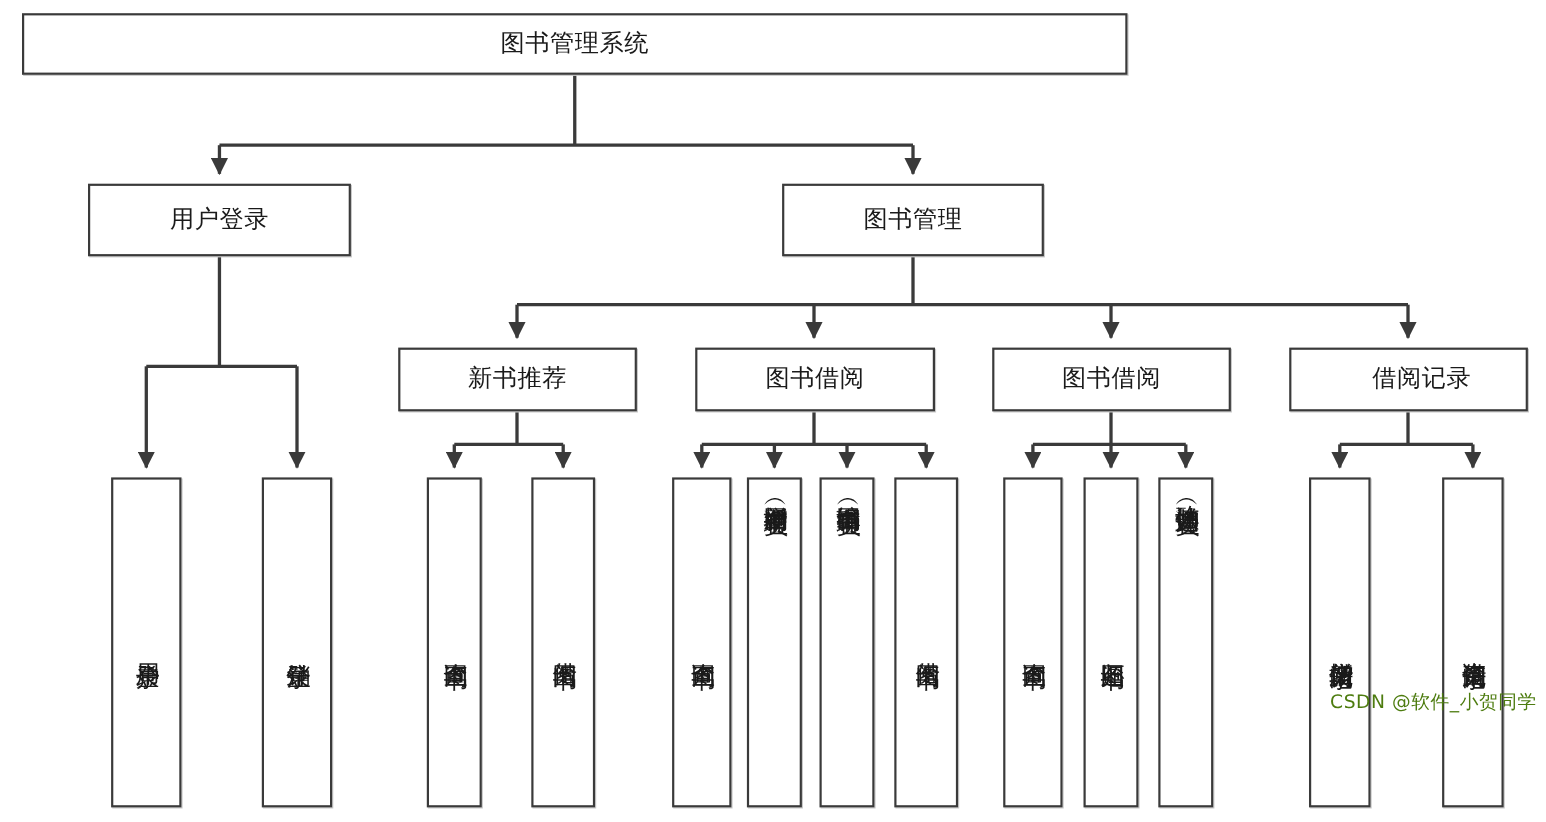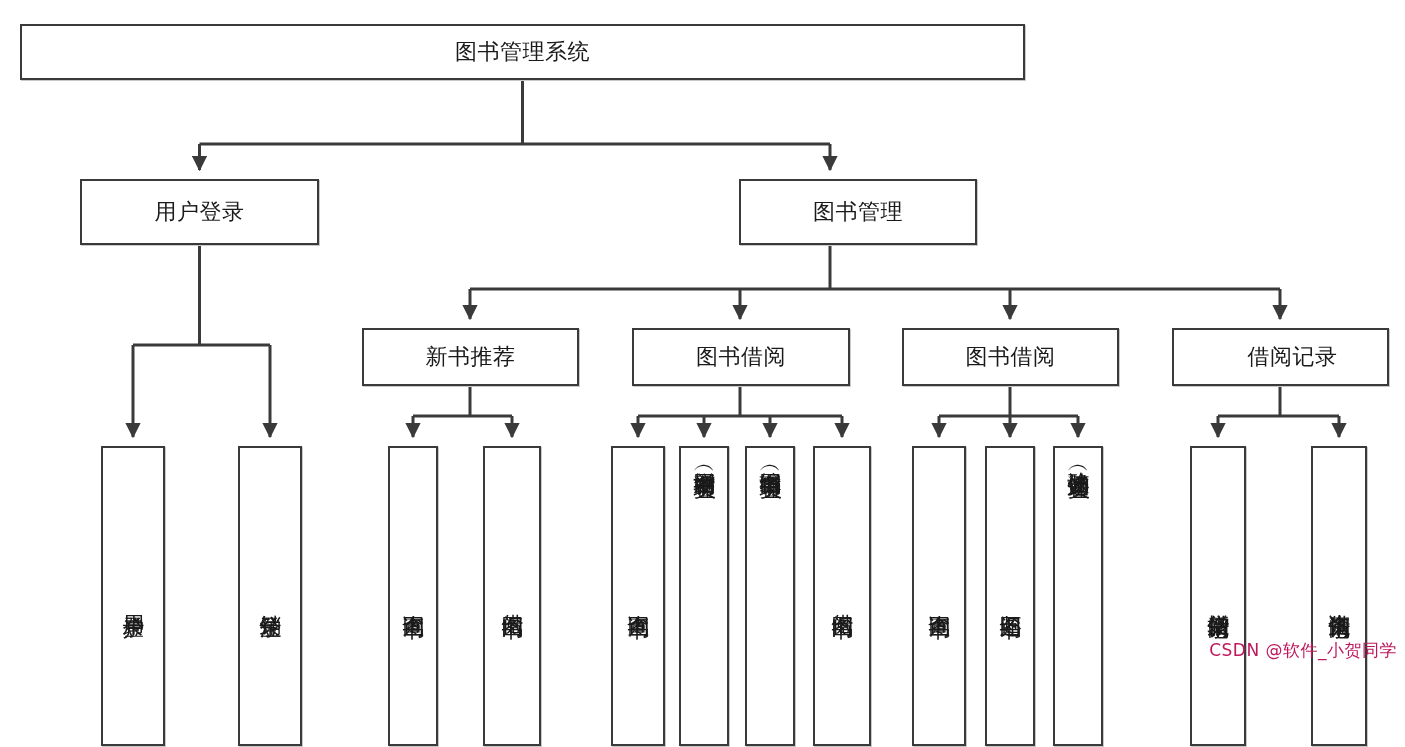--- a/index.html
+++ b/index.html
@@ -9,21 +9,21 @@
   }
   body {
     width: 1405px;
     height: 747px;
     font-family: "DejaVu Sans", "Liberation Sans", sans-serif;
     overflow: hidden;
     position: relative;
   }
   #diagram-root {
     position: absolute;
-    left: 0; top: 12px;
+    left: 0; top: 0;
     width: 1405px;
     height: 656px;
   }
   .node-box {
     position: absolute;
     box-sizing: border-box;
     background: #ffffff;
     border: 2.5px solid #3a3a3a;
     box-shadow: 1px 1px 0 0 #c9c9c9;
     display: flex;
@@ -59,21 +59,21 @@
     left: 0; top: 0;
     width: 1405px;
     height: 747px;
     pointer-events: none;
   }
   #watermark {
     position: absolute;
     right: 8px;
     bottom: 6px;
     font-size: 17px;
-    color: #be185d;
+    color: #4d7c0f;
     white-space: nowrap;
     letter-spacing: 0.5px;
   }
 </style>
 </head>
 <body>
 
 <div id="diagram-root">
 
   <svg id="wires" viewBox="0 0 1405 747" width="1405" height="747" aria-hidden="true">
@@ -129,21 +129,21 @@
     </g>
   </svg>
 
   <div class="node-box" style="left:20px; top:12px; width:1005px; height:56px;">
     <span class="node-label-h">图书管理系统</span>
   </div>
 
   <div class="node-box" style="left:80px; top:167px; width:239px; height:66px;">
     <span class="node-label-h">用户登录</span>
   </div>
-  <div class="node-box" style="left:711px; top:167px; width:238px; height:66px;margin-left:28px;">
+  <div class="node-box" style="left:711px; top:167px; width:238px; height:66px;">
     <span class="node-label-h">图书管理</span>
   </div>
 
   <div class="node-box" style="left:362px; top:316px; width:217px; height:58px;">
     <span class="node-label-h">新书推荐</span>
   </div>
   <div class="node-box" style="left:632px; top:316px; width:218px; height:58px;">
     <span class="node-label-h">图书借阅</span>
   </div>
   <div class="node-box" style="left:902px; top:316px; width:217px; height:58px;">

